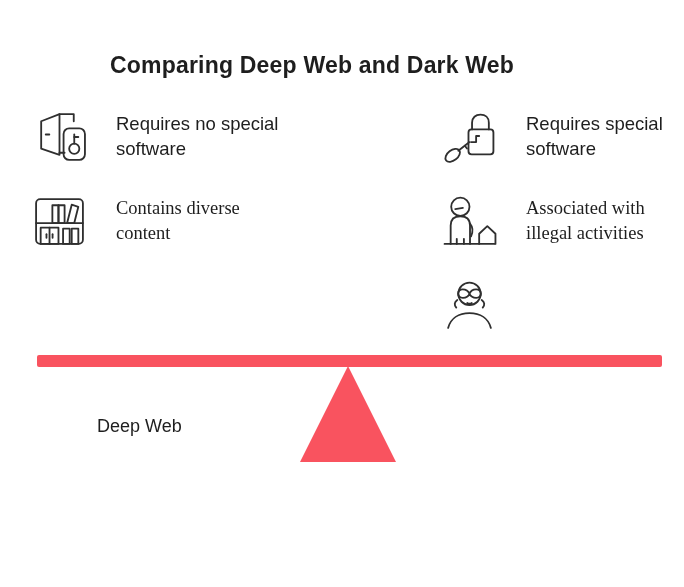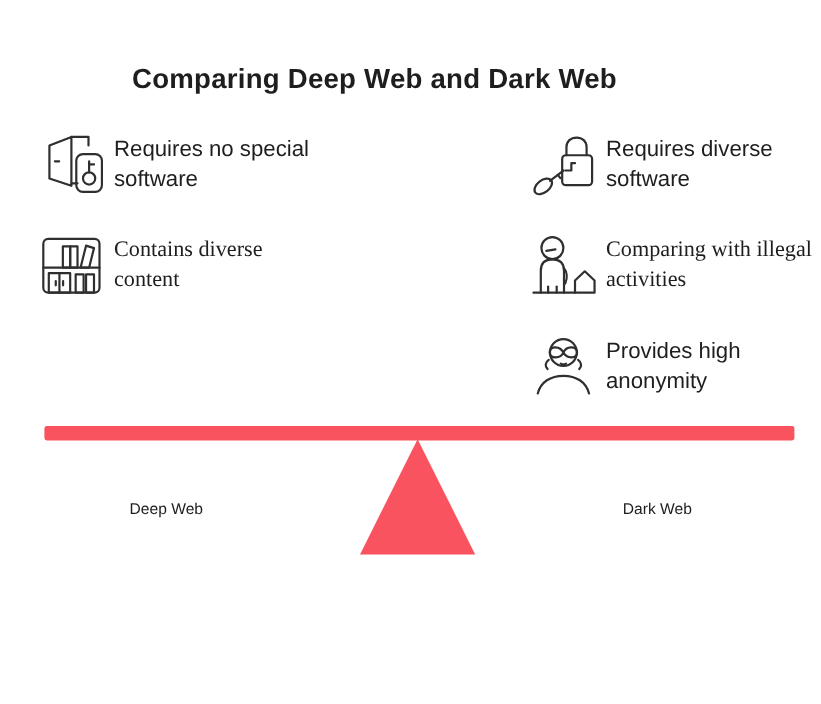--- a/index.html
+++ b/index.html
@@ -7,21 +7,21 @@
     position:relative; width:684px; height:587px;
     background:var(--background,#ffffff);
     font-family:"Liberation Sans", sans-serif;
     overflow:hidden;
   }
   .title {
     position:absolute; left:110px; top:52px;
     font-size:23px; font-weight:700; color:var(--text,#1e1e1e);
     letter-spacing:0.2px; white-space:nowrap;
   }
-  .feature { position:absolute; display:flex; align-items:center; gap:7px; }
+  .feature { position:absolute; display:flex; align-items:center; gap:28px; }
   .col-left  { left:31px; }
   .col-right { left:441px; }
   .row-1 { top:108px; }
   .row-2 { top:192px;font-family:Liberation Serif, serif; }
   .row-3 { top:276px; }
   .icon-box { width:57px; height:57px; flex:0 0 auto; }
   .icon-box svg {
     width:100%; height:100%;
     stroke:var(--icon-stroke,#2f2f2f); fill:none;
     stroke-width:1.8; stroke-linecap:round; stroke-linejoin:round;
@@ -34,22 +34,22 @@
     position:absolute; left:37px; top:355px; width:625px; height:12px;
     border-radius:2px; background:var(--accent,#f9535f);
   }
   .fulcrum {
     position:absolute; left:300px; top:366px; width:0; height:0;
     border-left:48px solid transparent;
     border-right:48px solid transparent;
     border-bottom:96px solid var(--accent,#f9535f);
   }
   .side-label {
-    position:absolute; top:416px; font-size:13px;
-    color:var(--text,#1e1e1e); white-space:nowrap;margin-left:11px;
+    position:absolute; top:416px; font-size:18px;
+    color:var(--text,#1e1e1e); white-space:nowrap;
   }
   .label-left  { left:97px; }
   .label-right { left:508px; }
 </style>
 </head>
 <body>
 
 <div class="canvas">
 
   <div class="title">Comparing Deep Web and Dark Web</div>
@@ -94,51 +94,49 @@
     <span class="icon-box">
       <svg viewBox="0 0 56 56">
         <path d="M30.5 21 V14.5 C30.5 9.5 34 6.5 38.8 6.5 C43.5 6.5 47 9.5 47 14.5 V21"></path>
         <rect x="27" y="21" width="24.5" height="24.5" rx="3"></rect>
         <path d="M29.5 33.5 H34.5 V27.5 H37.5"></path>
         <ellipse cx="11.5" cy="46.5" rx="8.2" ry="5" transform="rotate(-38 11.5 46.5)"></ellipse>
         <line x1="17" y1="42" x2="28" y2="33.5"></line>
         <line x1="23.5" y1="37" x2="25.5" y2="39.8"></line>
       </svg>
     </span>
-    <span class="label">Requires diverse software</span>
+    <span class="label">Requires special software</span>
   </div>
 
   <div class="feature col-right row-2">
     <span class="icon-box">
       <svg viewBox="0 0 56 56">
         <line x1="3.5" y1="51" x2="52.5" y2="51"></line>
         <circle cx="19" cy="14.5" r="9"></circle>
         <line x1="14" y1="16.8" x2="21.5" y2="15.6"></line>
         <path d="M9.5 51 V33 C9.5 26 13.5 23.8 19 23.8 C24.5 23.8 28.5 26 28.5 33 V51"></path>
         <path d="M28.5 31 C31 34 31.5 39 29.5 43.5"></path>
         <line x1="15.5" y1="46" x2="15.5" y2="51"></line>
         <line x1="22.5" y1="46" x2="22.5" y2="51"></line>
         <path d="M37.5 51 V41 L45.5 33.5 L53.5 41 V51"></path>
       </svg>
     </span>
-    <span class="label">Comparing with illegal activities</span>
+    <span class="label">Associated with illegal activities</span>
   </div>
 
   <div class="feature col-right row-3">
     <span class="icon-box">
       <svg viewBox="0 0 56 56">
         <circle cx="28" cy="17.5" r="11"></circle>
         <path d="M28 17.5 C25.5 12 16.5 11.5 16.8 17.5 C17 23 25.8 22.5 28 17.5 C30.2 12 39 11.5 39.2 17.5 C39 23 30.5 22.5 28 17.5 Z"></path>
         <path d="M25.8 26.5 Q28 28 30.2 26.5"></path>
         <path d="M16 23.5 C13 25.5 12.8 28.5 15 31"></path>
         <path d="M40 23.5 C43 25.5 43.2 28.5 41 31"></path>
         <path d="M7 51 C9.5 41.5 17.5 36.5 28 36.5 C38.5 36.5 46.5 41.5 49 51"></path>
       </svg>
     </span>
-    <span class="label">Provides high anonymity</span>
   </div>
 
   <div class="seesaw-bar"></div>
   <div class="fulcrum"></div>
   <div class="side-label label-left">Deep Web</div>
-  <div class="side-label label-right">Dark Web</div>
 
 </div>
 
 </body></html>

